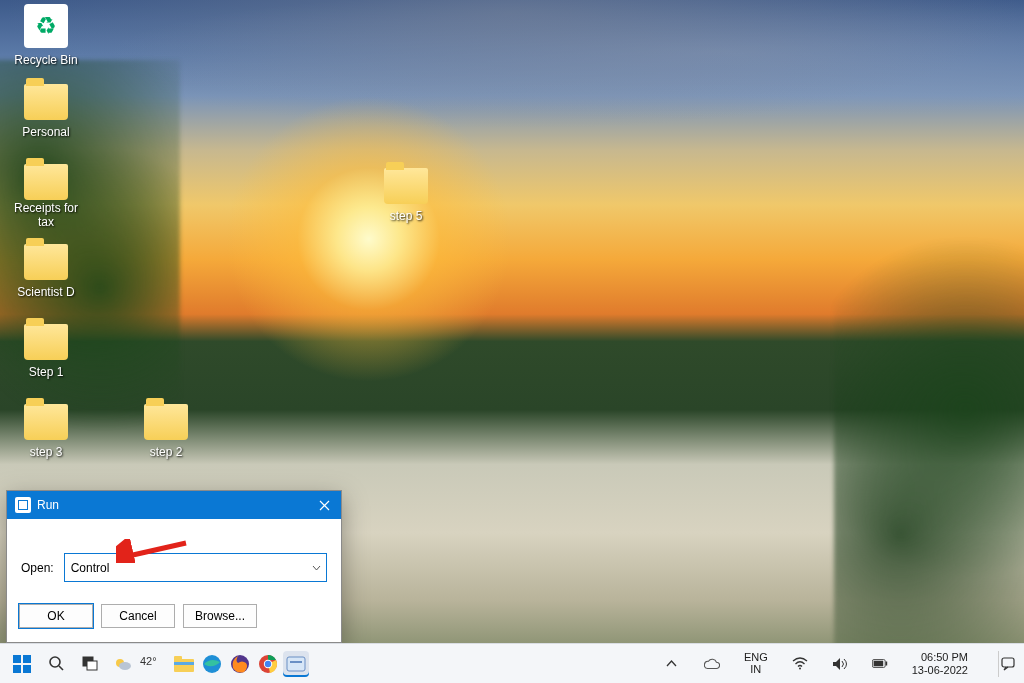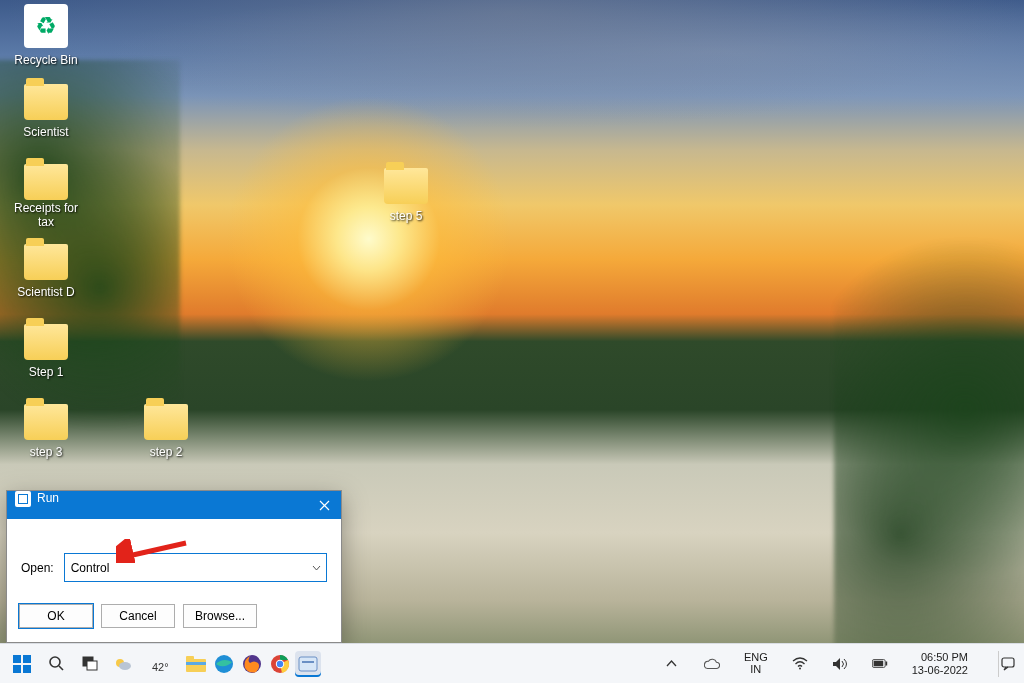--- a/index.html
+++ b/index.html
@@ -40,21 +40,21 @@
   .desktop-icon { position: absolute; width: 76px; text-align: center; cursor: default; }
   .desktop-icon .glyph { width: 44px; height: 36px; margin: 0 auto 2px; position: relative; }
   .folder { background: linear-gradient(#ffe79a,#f7cf57); border-radius: 2px 2px 4px 4px; }
   .folder::before { content:""; position:absolute; top:-6px; left:2px; width:18px; height:8px; background:#f7cf57; border-radius:2px 2px 0 0; }
   .recycle { width:44px; height:44px; margin:0 auto 2px; background:#fff; border-radius:4px; display:flex; align-items:center; justify-content:center; font-size:24px; color:#0a6; }
   .desktop-icon .label { color:#fff; font-size:12px; text-shadow: 1px 1px 2px rgba(0,0,0,0.9); line-height:1.15; display:inline-block; }
 
   
   .run-dialog { position:absolute; left:6px; bottom:40px; width:336px; background:#fff;
     border:1px solid #8a8a8a; box-shadow:0 8px 24px rgba(0,0,0,0.35); font-size:12px; }
-  .run-titlebar { background:#0a78d4; color:#fff; height:28px; display:flex; align-items:flex-start; padding:0 8px; }
+  .run-titlebar { background:#0a78d4; color:#fff; height:28px; display:flex; align-items:center; padding:0 8px; }
   .run-titlebar .ico { width:16px; height:16px; margin-right:6px; background:#fff; border-radius:2px; display:inline-block; position:relative; }
   .run-titlebar .ico::after{content:"";position:absolute;inset:3px;border:1px solid #0a78d4;}
   .run-titlebar .title { flex:1; font-size:12px; }
   .run-titlebar .x { width:34px; height:28px; margin-right:-8px; display:flex; align-items:center; justify-content:center; font-family: sans-serif; }
   .run-body { padding:14px 14px 8px; }
   .run-row1 { display:flex; gap:12px; }
   .run-row1 .bigico { width:34px; height:28px; flex-shrink:0; border:1px solid #8aa8d0; border-radius:3px; background:linear-gradient(#eaf2fb,#d7e6f7); position:relative; }
   .run-row1 .bigico::after{content:"";position:absolute;inset:5px;border:1px solid #6a8fc4;border-radius:2px;}
   .run-row1 p { color:#000; font-size:11.5px; line-height:1.35; }
   .run-row2 { display:flex; align-items:center; gap:10px; margin-top:20px; }
@@ -67,21 +67,21 @@
   .run-buttons button:first-child { outline:1px solid #0a78d4; }
 
   
   .arrow { position:absolute; left:116px; bottom:120px; width:72px; height:24px; pointer-events:none; }
 
   
   .taskbar { position:absolute; left:0; right:0; bottom:0; height:40px; background:#f4f6f9; border-top:1px solid #d9dde3; display:flex; align-items:center; padding:0 8px; }
   .tb-left { display:flex; align-items:center; gap:6px; }
   .tb-btn { width:28px; height:28px; display:flex; align-items:center; justify-content:center; border-radius:4px; cursor:pointer; font-size:16px; }
   .start-logo svg { width:20px; height:20px; }
-  .weather { display:flex; align-items:flex-end; gap:20px; font-size:11px; color:#333; padding:0 4px; }
+  .weather { display:flex; align-items:flex-start; gap:8px; font-size:11px; color:#333; padding:0 4px; }
   .tb-spacer { flex:1; }
   .tb-right { display:flex; align-items:center; gap:24px; font-size:11px; color:#202020; }
   .tb-right .lang { text-align:center; line-height:1.05; }
   .tb-right .clock { text-align:right; line-height:1.15; padding-right:2px; }
   .tb-tray-ico { width:16px; height:16px; display:flex; align-items:center; justify-content:center; }
   .notif { width:18px; height:26px; border-left:1px solid #ccc; margin-left:4px; display:flex; align-items:center; justify-content:center; }
 
   .pin { display:flex; align-items:center; gap:2px; margin-left:4px; }
   .pin .app { width:26px; height:26px; border-radius:4px; display:flex; align-items:center; justify-content:center; font-size:15px; cursor:pointer; }
   .app.active { background:#dce3ee; box-shadow: inset 0 -2px 0 #0a78d4; }
@@ -90,21 +90,21 @@
 <body>
 
 <div class="desktop">
   <div class="cloud-band"></div>
   <div class="foliage-left"></div>
   <div class="foliage-right"></div>
 </div>
 
 <div id="icons-layer">
     <div class="desktop-icon" style="left: 8px; top: 4px;"><div class="recycle">♻</div><span class="label">Recycle Bin</span></div>
-    <div class="desktop-icon" style="left: 8px; top: 84px;"><div class="glyph folder"></div><span class="label">Scientist</span></div>
+    <div class="desktop-icon" style="left: 8px; top: 84px;"><div class="glyph folder"></div><span class="label">Personal</span></div>
     <div class="desktop-icon" style="left: 8px; top: 164px;"><div class="glyph folder"></div><span class="label">Receipts for tax</span></div>
     <div class="desktop-icon" style="left: 8px; top: 244px;"><div class="glyph folder"></div><span class="label">Scientist D</span></div>
     <div class="desktop-icon" style="left: 8px; top: 324px;"><div class="glyph folder"></div><span class="label">Step 1</span></div>
     <div class="desktop-icon" style="left: 8px; top: 404px;"><div class="glyph folder"></div><span class="label">step 3</span></div>
     <div class="desktop-icon" style="left: 128px; top: 404px;"><div class="glyph folder"></div><span class="label">step 2</span></div>
     <div class="desktop-icon" style="left: 368px; top: 168px;"><div class="glyph folder"></div><span class="label">step 5</span></div>
   </div>
 
 <div class="run-dialog">
   <div class="run-titlebar">

